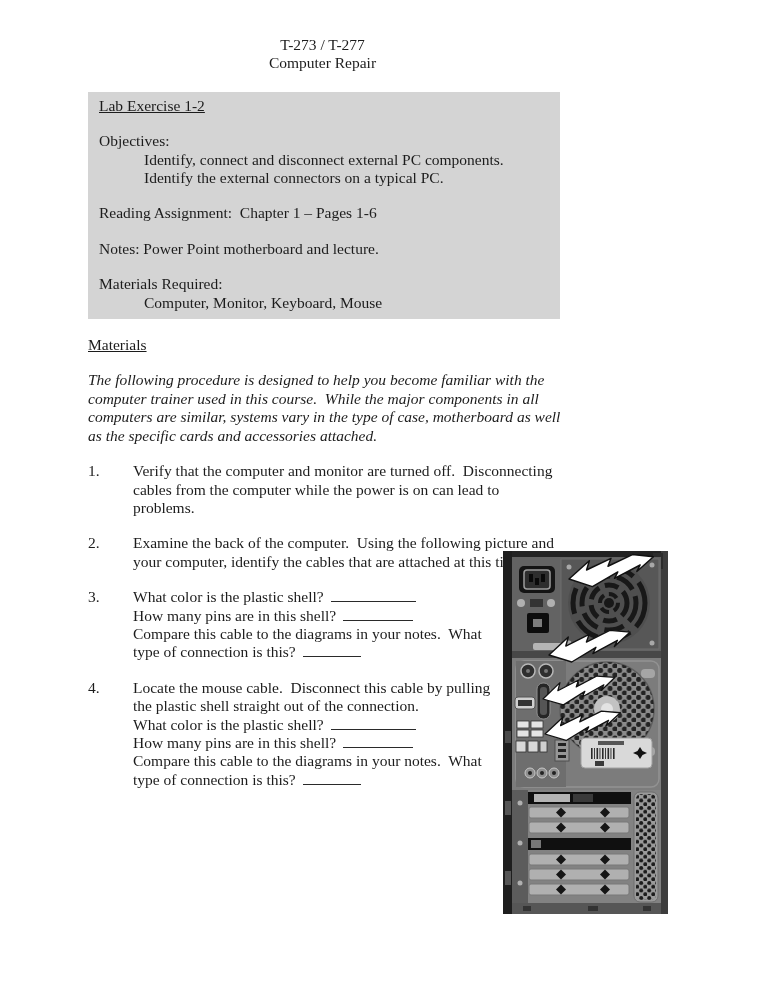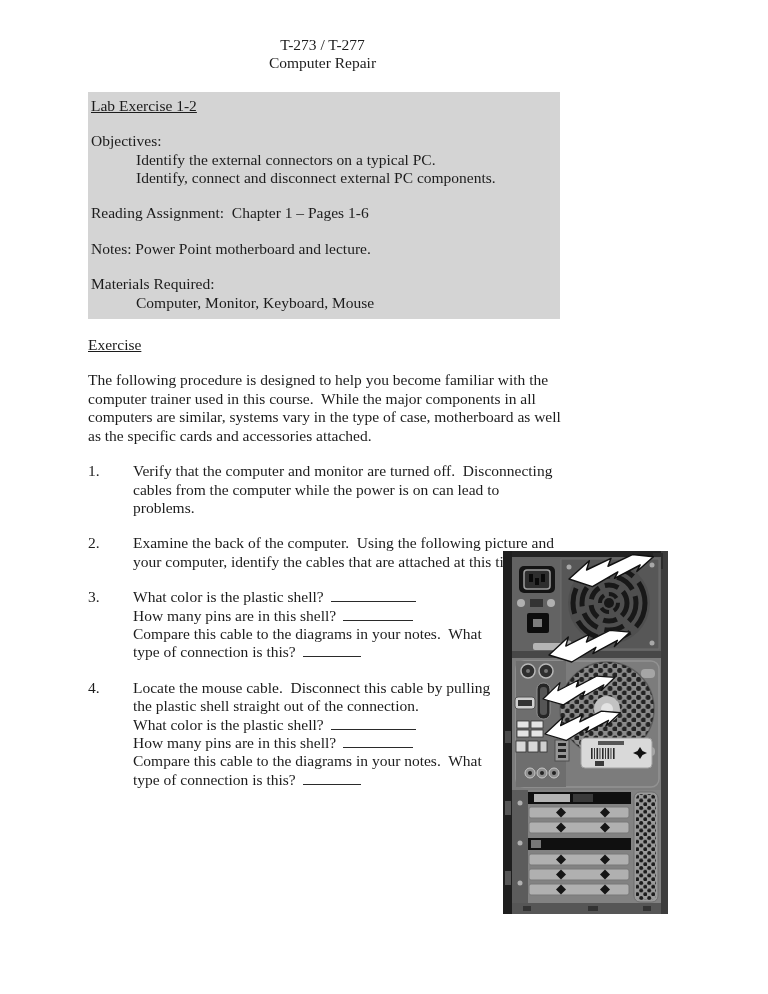--- a/index.html
+++ b/index.html
@@ -9,26 +9,26 @@
     font-family:"Liberation Serif","DejaVu Serif",serif;
     font-size:15.5px; line-height:18.4px; color:#1c1c1c;
   }
   .txt { white-space:pre-wrap; }
   .page { position:relative; width:645px; height:994px; }
   .header { text-align:center; padding-top:36px; }
   .underlined { text-decoration:underline; }
   .graybox {
     margin:19px 85px 0 88px;
     background:#d4d4d4;
-    padding:5px 3px 7px 3px;
+    padding:5px 3px 7px 11px;
   }
   .gap { margin-top:17px; }
   .indent { padding-left:45px; }
   .main { margin:0 83px 0 88px; }
-  .intro { }
+  .intro { font-style:italic; }
   .step { display:flex; align-items:flex-start; }
   .step-num { width:45px; flex:0 0 45px; }
   .step-body { flex:1;font-family:Liberation Serif, serif; }
   .step-body-narrow { flex:0 0 374px; max-width:374px; }
   .q { }
   .blank {
     display:inline-block; height:14px; margin-left:7px;
     border-bottom:1.4px solid #2a2a2a; vertical-align:baseline;
   }
   .w85 { width:85px; } .w70 { width:70px; } .w58 { width:58px; }
@@ -43,30 +43,30 @@
 <div class="page">
 
   <div class="header">
     <div class="txt">T-273 / T-277</div>
     <div class="txt">Computer Repair</div>
   </div>
 
   <div class="graybox">
     <div class="txt underlined">Lab Exercise 1-2</div>
     <div class="txt gap">Objectives:</div>
+    <div class="txt indent">Identify, connect and disconnect external PC components.</div>
     <div class="txt indent">Identify the external connectors on a typical PC.</div>
-    <div class="txt indent">Identify, connect and disconnect external PC components.</div>
     <div class="txt gap">Reading Assignment:  Chapter 1 – Pages 1-6</div>
     <div class="txt gap">Notes: Power Point motherboard and lecture.</div>
     <div class="txt gap">Materials Required:</div>
     <div class="txt indent">Computer, Monitor, Keyboard, Mouse</div>
   </div>
 
   <div class="main">
-    <div class="txt underlined gap">Exercise</div>
+    <div class="txt underlined gap">Materials</div>
     <p class="txt intro gap">The following procedure is designed to help you become familiar with the computer trainer used in this course.  While the major components in all computers are similar, systems vary in the type of case, motherboard as well as the specific cards and accessories attached.</p>
 
     <div class="step gap">
       <span class="step-num txt">1.</span>
       <p class="step-body txt">Verify that the computer and monitor are turned off.  Disconnecting cables from the computer while the power is on can lead to problems.</p>
     </div>
 
     <div class="step gap">
       <span class="step-num txt">2.</span>
       <p class="step-body txt">Examine the back of the computer.  Using the following picture and your computer, identify the cables that are attached at this time.</p>

